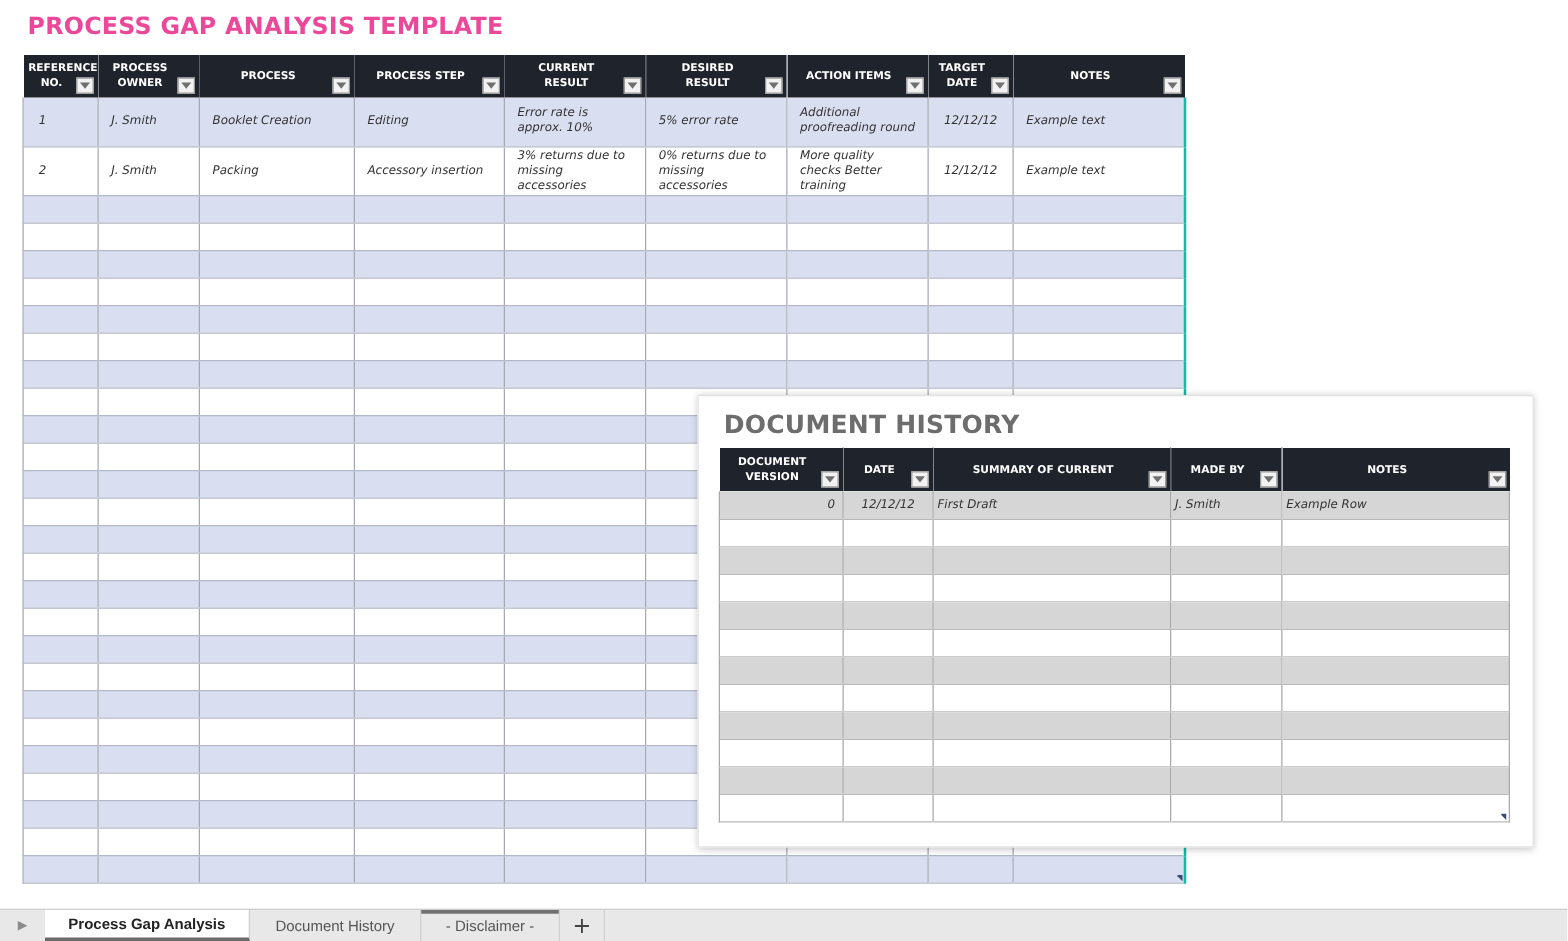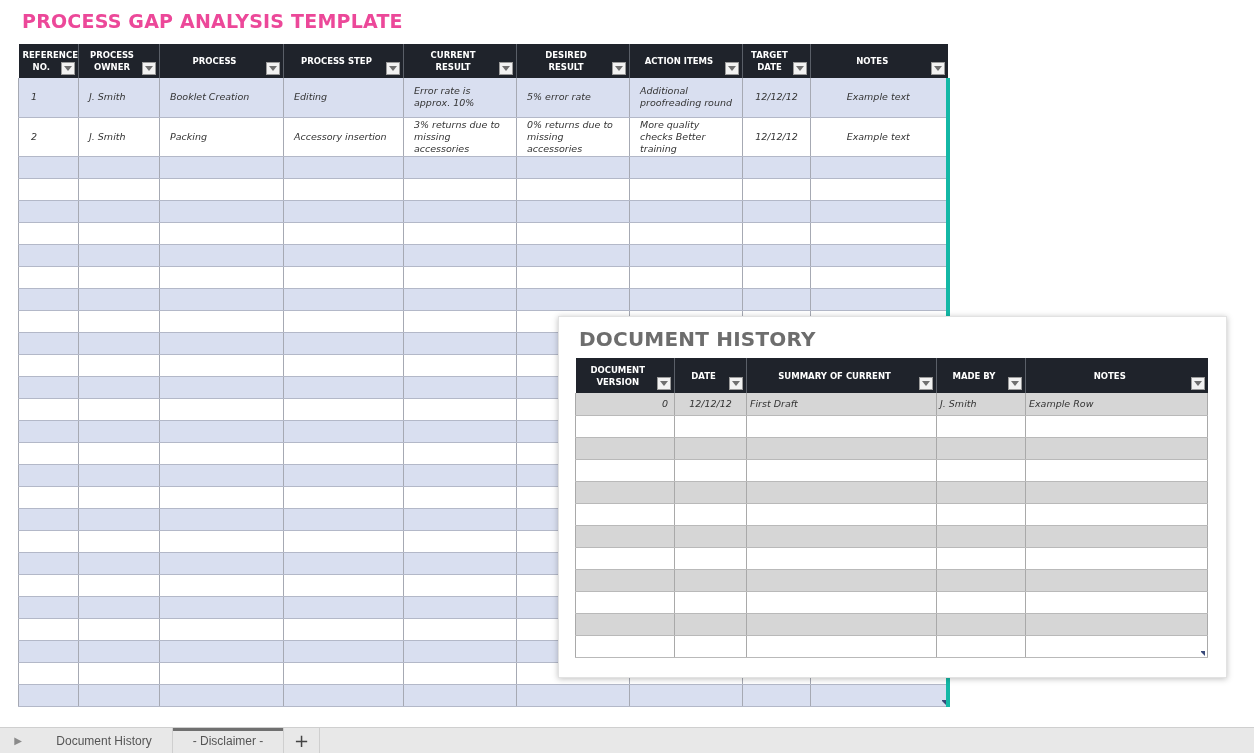--- a/index.html
+++ b/index.html
@@ -33,21 +33,21 @@
     content: ""; width: 0; height: 0;
     border-left: 4px solid transparent; border-right: 4px solid transparent;
     border-top: 5px solid #6f6f6f;
   }
   .main-table td {
     border-left: 1px solid #a6a9b3; border-bottom: 1px solid #b3b8c8;
     font-size: 9.5px; font-style: italic; color: #333;
     padding: 0 10px; line-height: 12px; vertical-align: middle;
     white-space: normal; overflow: hidden;
   }
-  .main-table td:last-child { border-right: 4px solid #14b8a6; text-align: center; }
+  .main-table td:last-child { border-right: 2px solid #14b8a6; }
   .main-table tr.tall td { height: 39px; }
   .main-table tr.short td { height: 22px; }
   .main-table tr.blue td { background: #d9dff0; }
   .main-table tr.white td { background: #ffffff; }
   .main-table td.center { text-align: center; padding: 0 4px; }
   .main-table td.num { padding-left: 12px; }
 
   .resize-grip {
     position: absolute; width: 5px; height: 5px;
     border-right: 4px solid #3a4a7a; border-bottom: 4px solid transparent;
@@ -550,16 +550,17 @@
           <td></td>
           <td></td>
         </tr>
       </tbody>
   </table>
   <div class="resize-grip" style="left:641px; top:334px;"></div>
 </div>
 
 <div class="tabbar">
   <div class="tab-nav">▶</div>
+  <div class="tab active" style="width:164px;">Process Gap Analysis</div>
   <div class="tab" style="width:137px;">Document History</div>
   <div class="tab top-marked" style="width:111px;">- Disclaimer -</div>
   <div class="tab-add">+</div>
 </div>
 
 </body></html>

